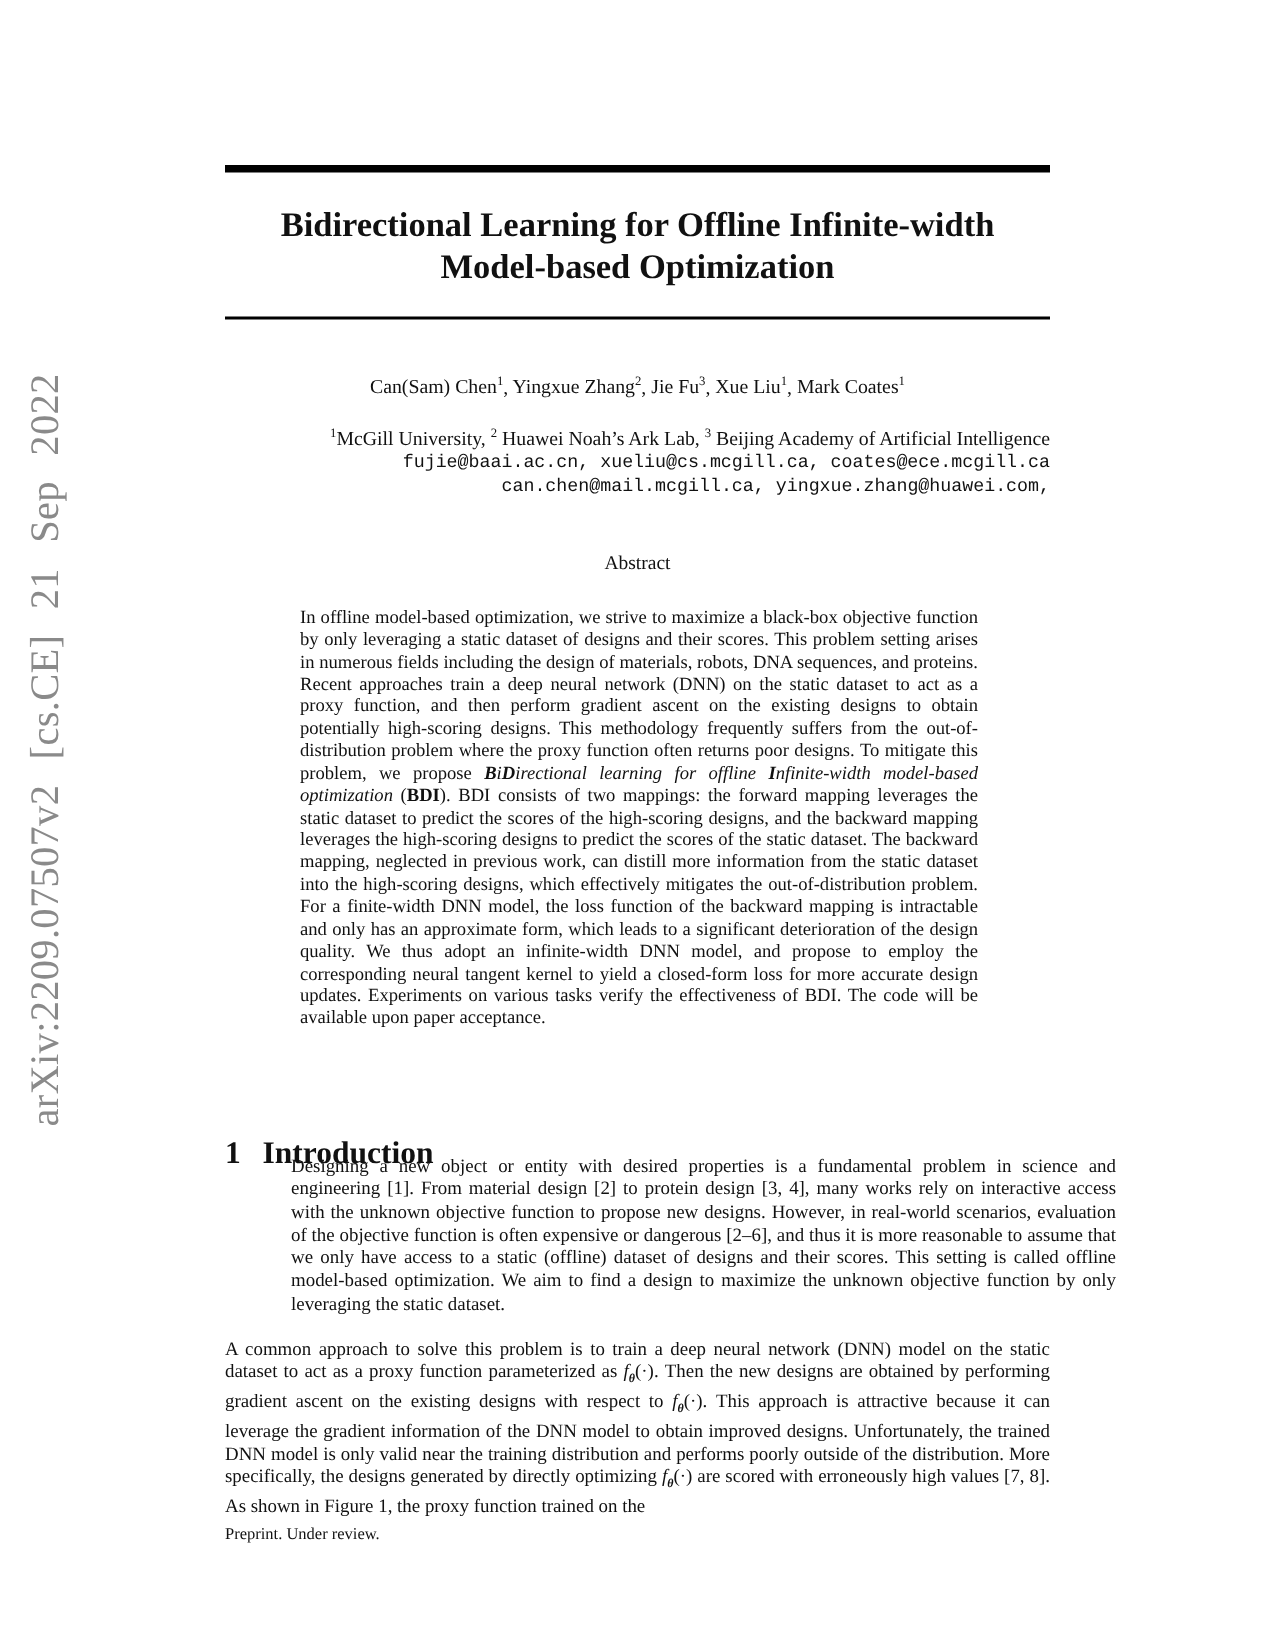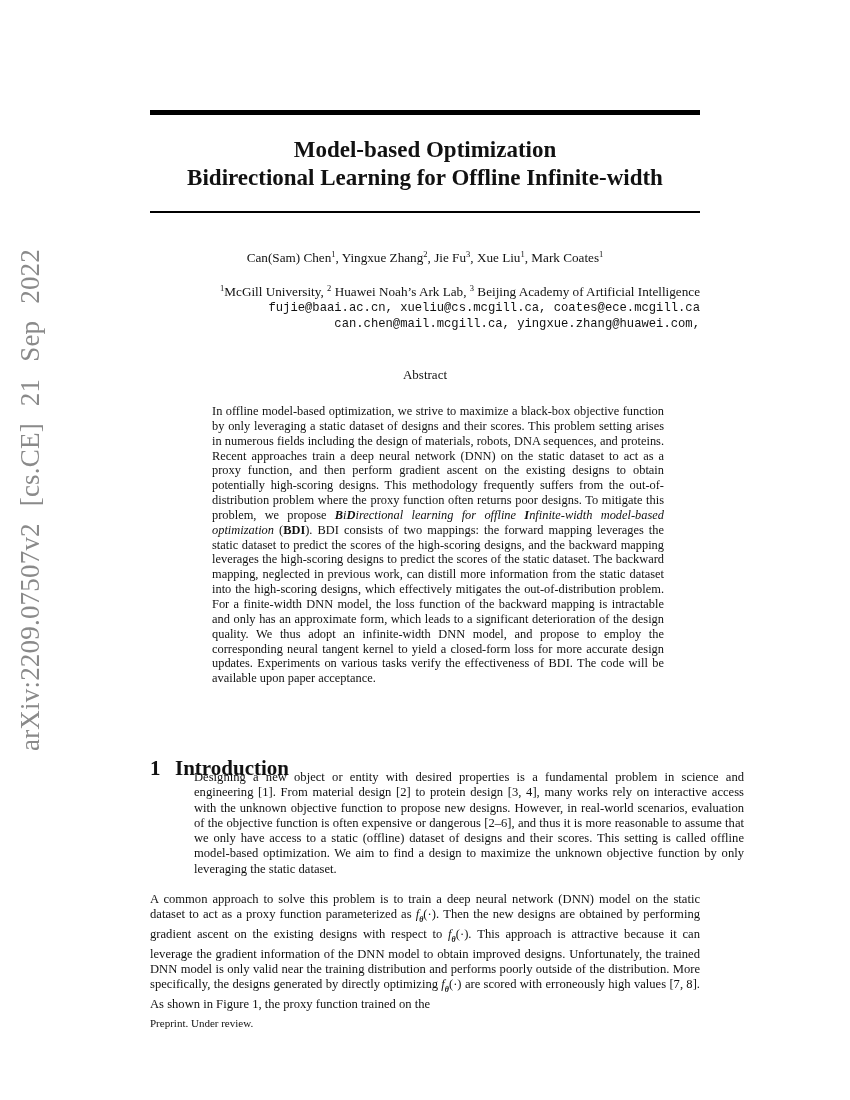--- a/index.html
+++ b/index.html
@@ -8,41 +8,41 @@
   .arxiv span { position: absolute; left: 50%; top: 500px; transform: translate(-50%, -50%) rotate(-90deg); white-space: nowrap; font-size: 27px; color: #8a8a8a; letter-spacing: 0.2px; word-spacing: 10px; }
   .rule-top { position: absolute; left: 150px; top: 110px; width: 550px; height: 5px; background: #000; }
   .title { position: absolute; left: 150px; top: 136px; width: 550px; text-align: center; font-weight: bold; font-size: 23px; line-height: 28px; }
   .rule-bot { position: absolute; left: 150px; top: 211px; width: 550px; height: 2px; background: #000; }
   .authors { position: absolute; left: 150px; top: 249px; width: 550px; text-align: center; font-weight: normal; font-size: 13.2px; }
   .authors sup { font-size: 8.5px; }
   .affil { position: absolute; left: 150px; top: 280px; width: 550px; text-align: right; font-size: 13.2px; line-height: 16px; }
   .affil sup { font-size: 8.5px; }
   .mono { font-family: "Liberation Mono", monospace; font-size: 12.2px; }
   .abs-head { position: absolute; left: 150px; top: 367px; width: 550px; text-align: center; font-weight: normal; font-size: 13px; }
-  .abstract { position: absolute; left: 212px; top: 404px; width: 452px; font-size: 12.4px; line-height: 14.85px; text-align: justify; hyphens: auto; }
+  .abstract { position: absolute; left: 200px; top: 404px; width: 452px; font-size: 12.4px; line-height: 14.85px; text-align: justify; hyphens: auto; }
   .sec { position: absolute; left: 150px; top: 756px; font-weight: bold; font-size: 21px; }
   .sec .num { display: inline-block; width: 25px; }
   .para { position: absolute; left: 150px; width: 550px; font-size: 12.6px; line-height: 15.25px; text-align: justify; }
   .p1 { top: 770px; margin-left: 44px; }
   .p2 { top: 892px; }
   .footer { position: absolute; left: 150px; top: 1017px; font-size: 11px; }
   .math { font-style: italic; }
   .math sub { font-size: 8px; font-weight: bold; }
 </style>
 </head>
 <body>
 
 <div class="arxiv">
     <span>arXiv:2209.07507v2  [cs.CE]  21 Sep 2022</span>
   </div>
 
 <div class="rule-top"></div>
 <div class="title">
+  <div>Bidirectional Learning for Offline Infinite-width</div>
   <div>Model-based Optimization</div>
-  <div>Bidirectional Learning for Offline Infinite-width</div>
 </div>
 <div class="rule-bot"></div>
 
 <div class="authors">
   <span><span>Can(Sam) Chen</span><sup>1</sup></span>,
   <span><span>Yingxue Zhang</span><sup>2</sup></span>,
   <span><span>Jie Fu</span><sup>3</sup></span>,
   <span><span>Xue Liu</span><sup>1</sup></span>,
   <span><span>Mark Coates</span><sup>1</sup></span>
 </div>

